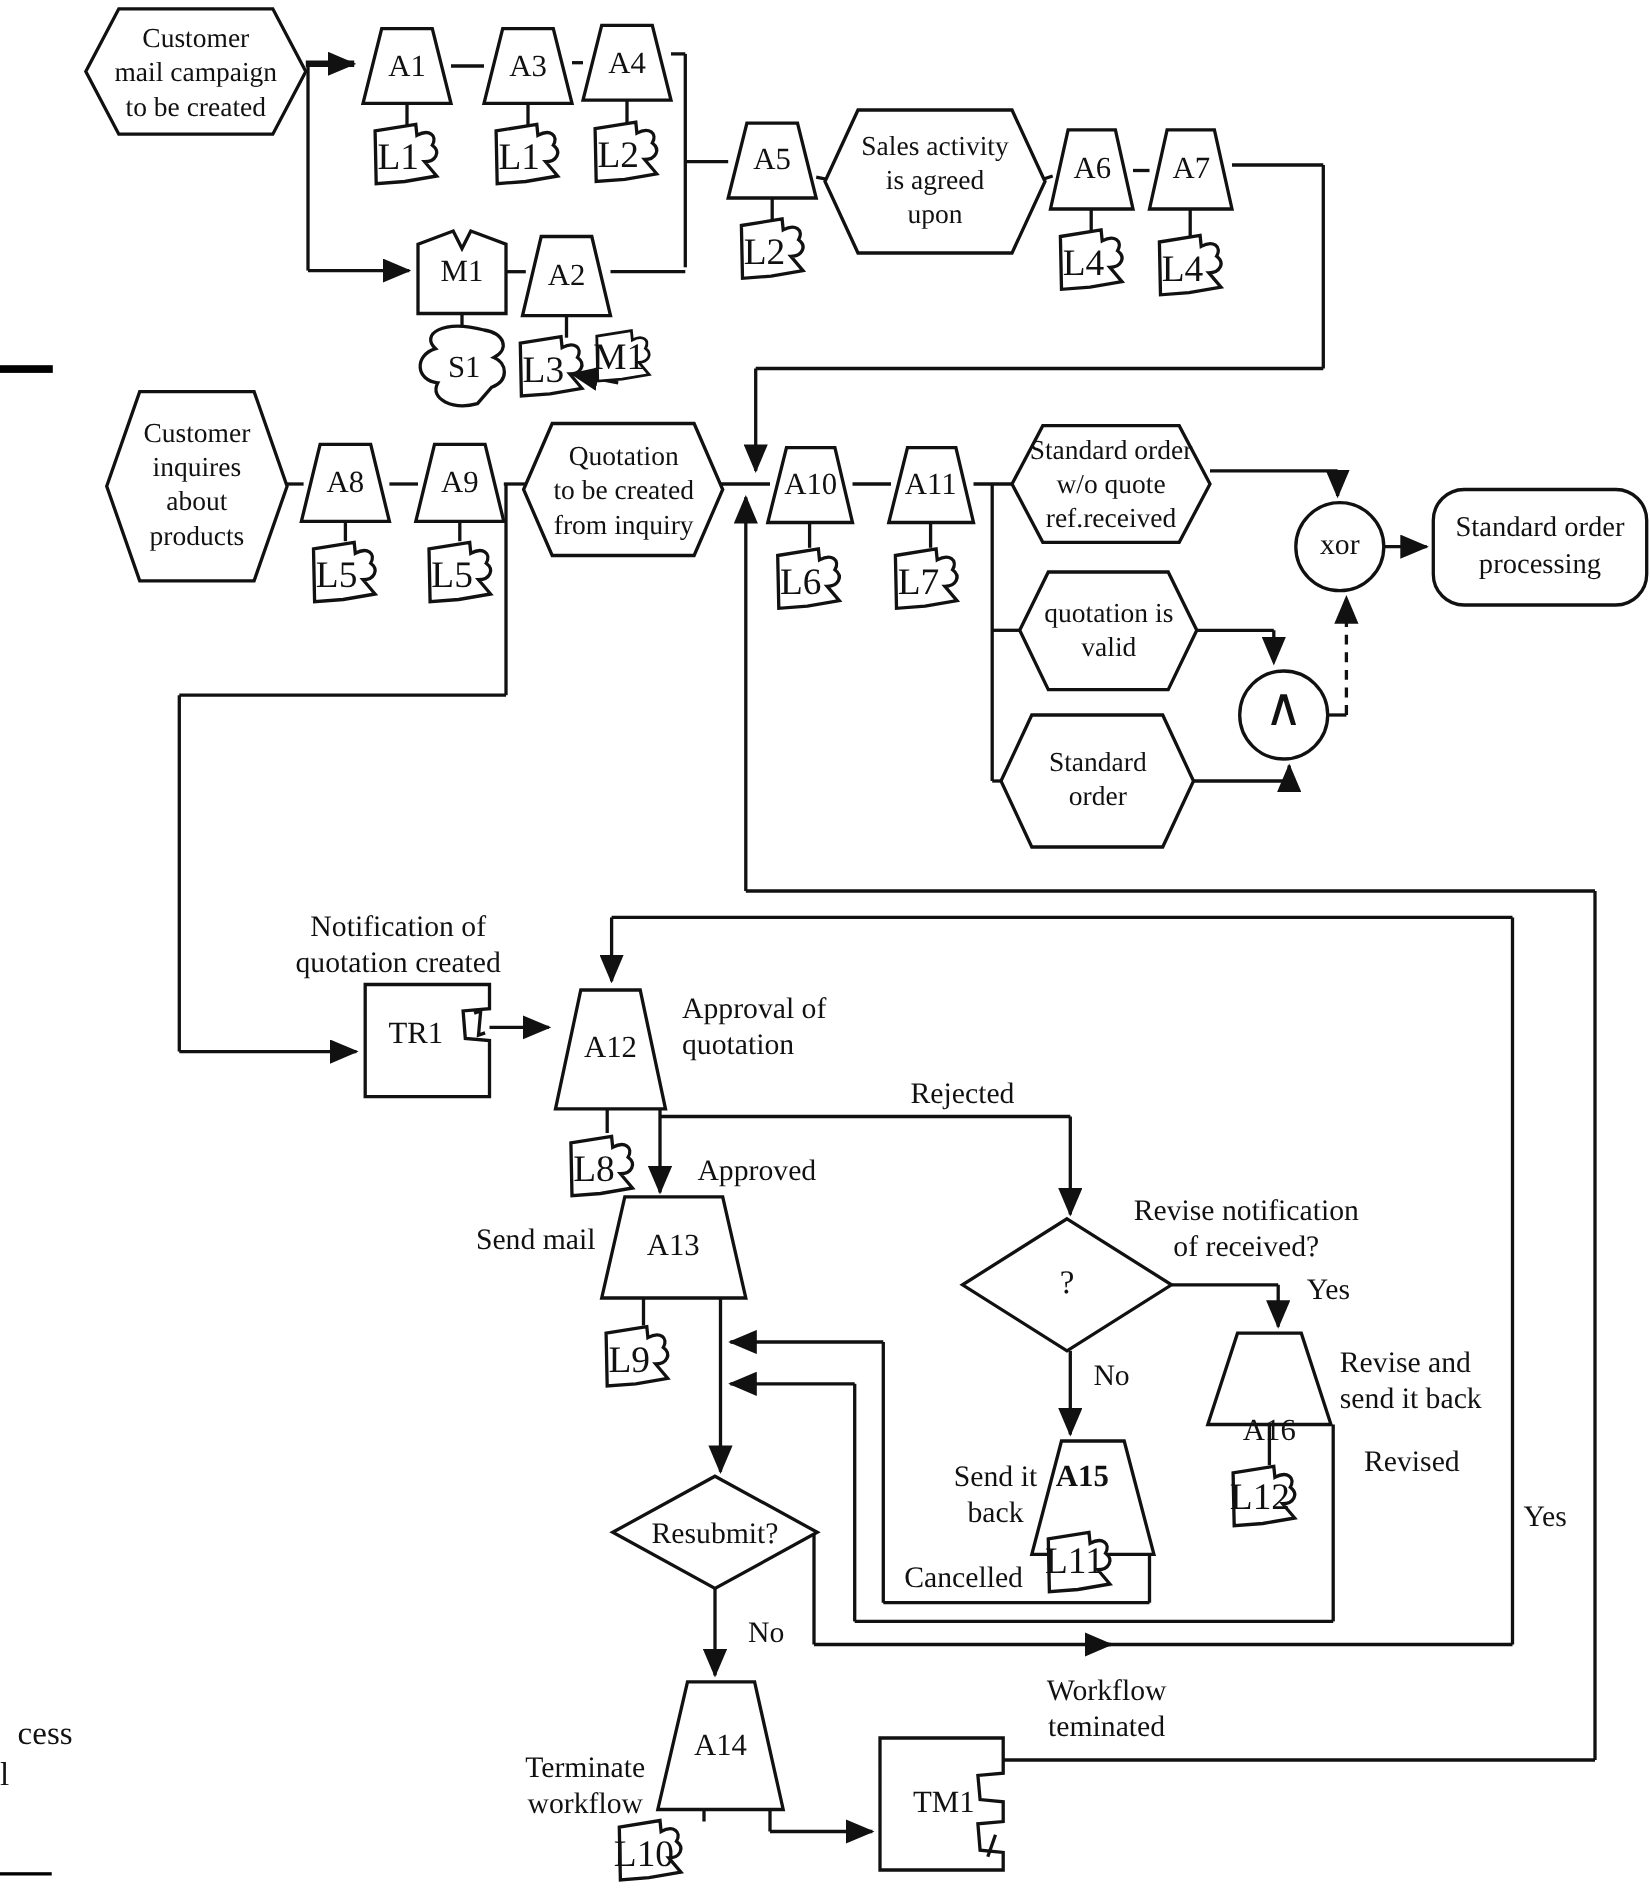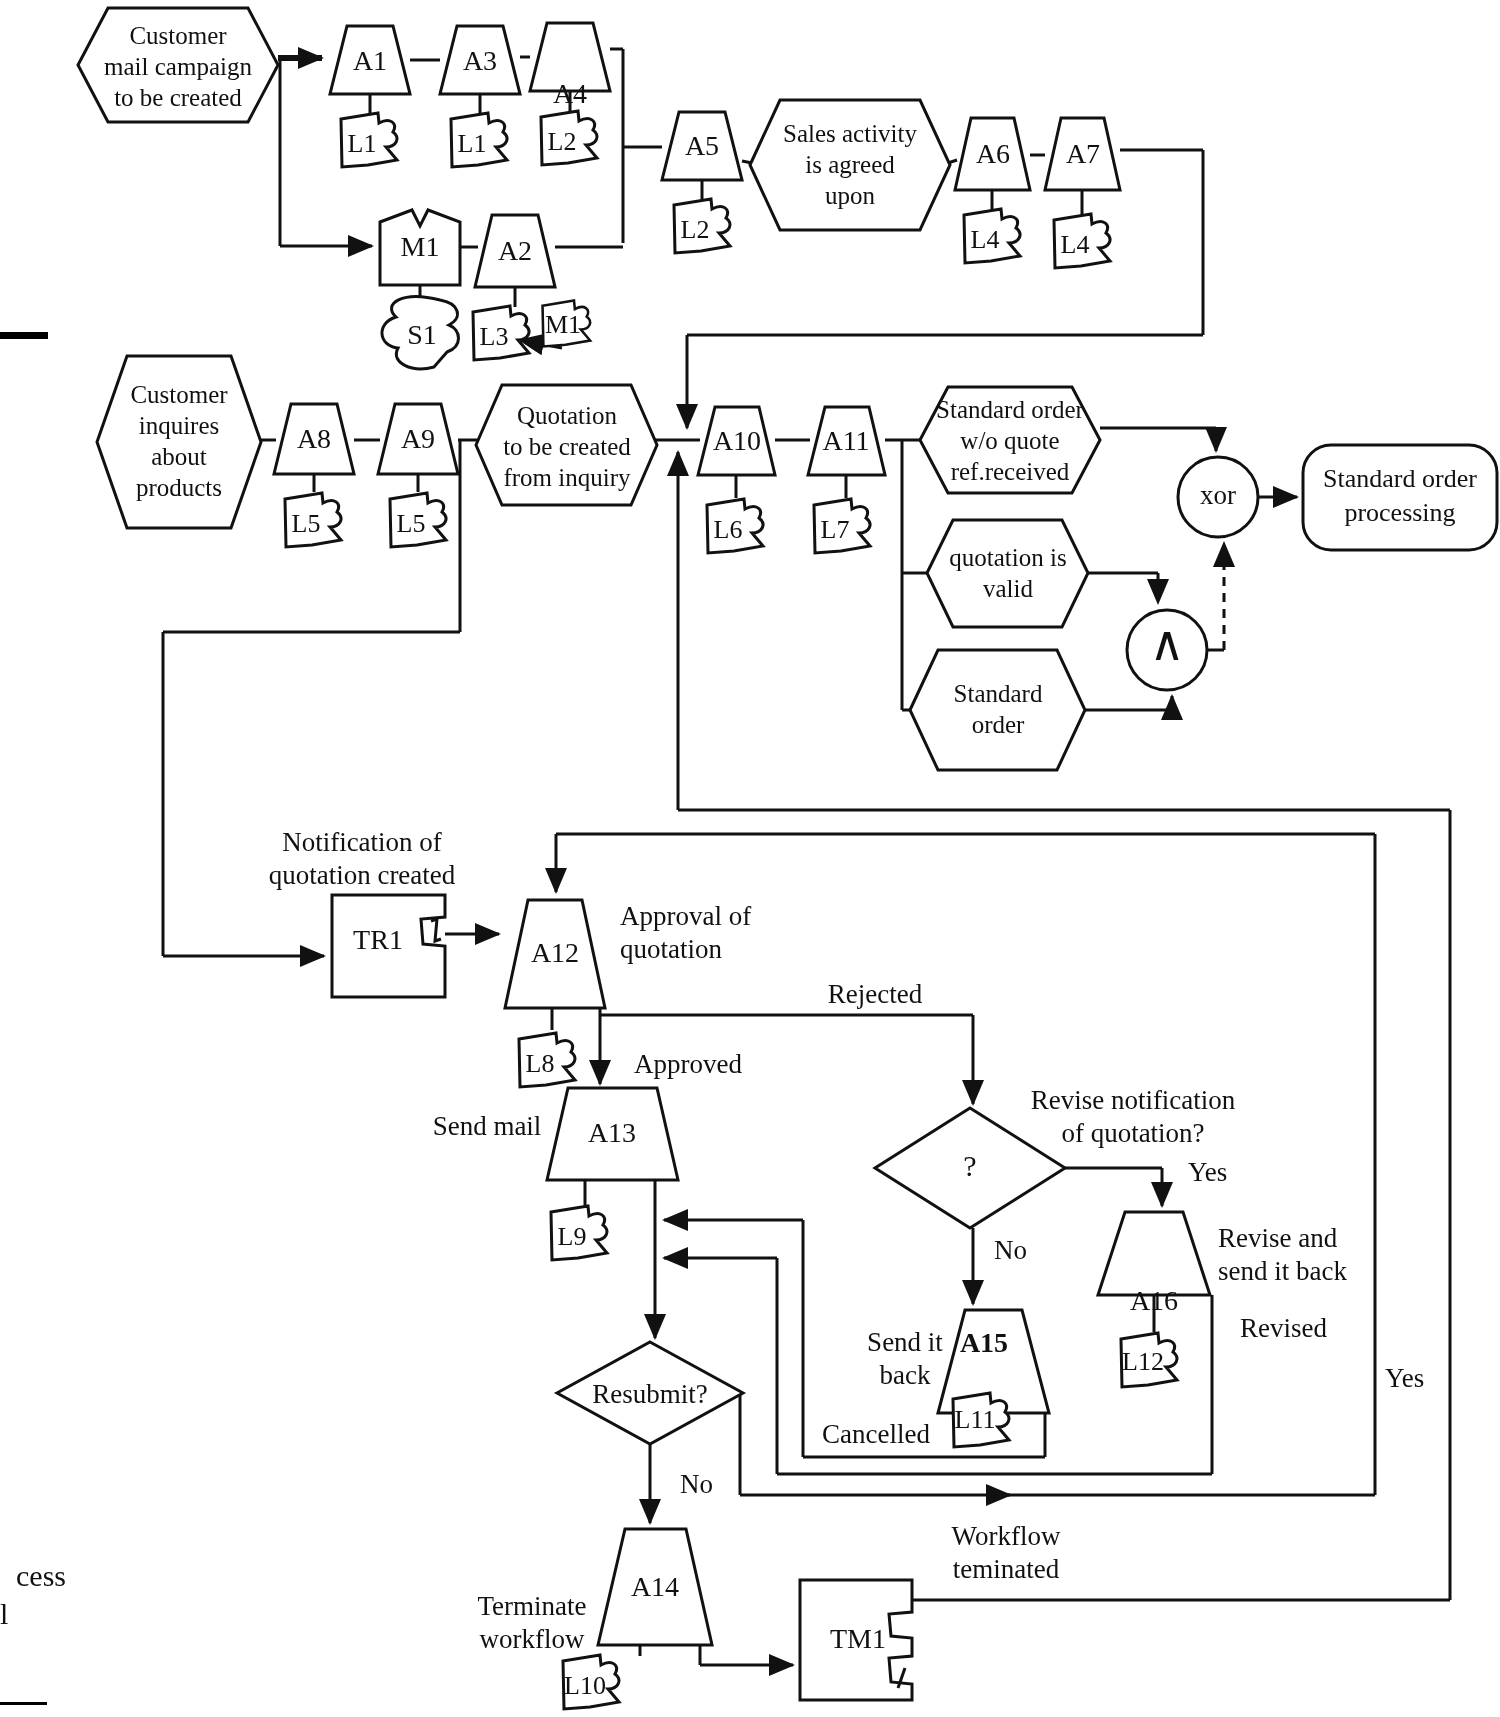--- a/index.html
+++ b/index.html
@@ -2,21 +2,21 @@
 <html><head>
 <meta charset="utf-8">
 <style>
   html,body{margin:0;padding:0;background:#fff;}
   #canvas{position:relative;width:1500px;height:1717px;background:#ffffff;overflow:hidden;
           font-family:"Liberation Serif","DejaVu Serif",serif;color:#111;}
   #wires,#shapes{position:absolute;left:0;top:0;}
   .lbl{position:absolute;white-space:pre-line;line-height:31px;font-size:25px;color:#111;
        text-align:center;pointer-events:none;}
   .node{font-size:28px;line-height:30px;}
-  .doclbl{font-size:26px;font-family:Liberation Serif, serif;}
+  .doclbl{font-size:34px;font-family:Liberation Serif, serif;}
   .edge{font-size:27px;line-height:33px;}
   .left{text-align:left;}
   .frag{font-size:30px;}
   .bar{position:absolute;background:#000;}
 </style>
 </head>
 <body>
 
 <div id="canvas">
 
@@ -222,21 +222,21 @@
 ref.received</div>
   <div class="lbl" style="left:929px;top:542px;width:158px;">quotation is
 valid</div>
   <div class="lbl" style="left:914px;top:678px;width:168px;">Standard
 order</div>
   <div class="lbl" style="left:1306px;top:462px;width:188px;line-height:34px;font-size:26px;">Standard order
 processing</div>
 
   <div class="lbl node" style="left:330px;top:46px;width:80px;">A1</div>
   <div class="lbl node" style="left:440px;top:46px;width:80px;">A3</div>
-  <div class="lbl node" style="left:530px;top:43px;width:80px;margin-top:36px;">A4</div>
+  <div class="lbl node" style="left:530px;top:43px;width:80px;">A4</div>
   <div class="lbl node" style="left:662px;top:131px;width:80px;">A5</div>
   <div class="lbl node" style="left:953px;top:139px;width:80px;">A6</div>
   <div class="lbl node" style="left:1043px;top:139px;width:80px;">A7</div>
   <div class="lbl node" style="left:475px;top:236px;width:80px;">A2</div>
   <div class="lbl node" style="left:274px;top:424px;width:80px;">A8</div>
   <div class="lbl node" style="left:378px;top:424px;width:80px;">A9</div>
   <div class="lbl node" style="left:698px;top:426px;width:78px;">A10</div>
   <div class="lbl node" style="left:807px;top:426px;width:78px;">A11</div>
   <div class="lbl node" style="left:505px;top:938px;width:100px;">A12</div>
   <div class="lbl node" style="left:562px;top:1118px;width:100px;">A13</div>
@@ -274,21 +274,21 @@
   <div class="lbl edge" style="left:586px;top:1378px;width:128px;">Resubmit?</div>
 
   <div class="lbl edge" style="left:260px;top:826px;width:204px;">Notification of
 quotation created</div>
   <div class="lbl edge left" style="left:620px;top:900px;width:180px;">Approval of
 quotation</div>
   <div class="lbl edge" style="left:815px;top:978px;width:120px;">Rejected</div>
   <div class="lbl edge left" style="left:634px;top:1048px;width:130px;">Approved</div>
   <div class="lbl edge" style="left:428px;top:1110px;width:118px;">Send mail</div>
   <div class="lbl edge" style="left:1023px;top:1084px;width:220px;">Revise notification
-of quotation?</div>
+of received?</div>
   <div class="lbl edge left" style="left:994px;top:1234px;width:60px;">No</div>
   <div class="lbl edge left" style="left:1188px;top:1156px;width:60px;">Yes</div>
   <div class="lbl edge" style="left:858px;top:1326px;width:94px;">Send it
 back</div>
   <div class="lbl edge left" style="left:1218px;top:1222px;width:160px;">Revise and
 send it back</div>
   <div class="lbl edge left" style="left:1240px;top:1312px;width:110px;">Revised</div>
   <div class="lbl edge" style="left:816px;top:1418px;width:120px;">Cancelled</div>
   <div class="lbl edge left" style="left:680px;top:1468px;width:50px;">No</div>
   <div class="lbl edge left" style="left:1385px;top:1362px;width:60px;">Yes</div>

